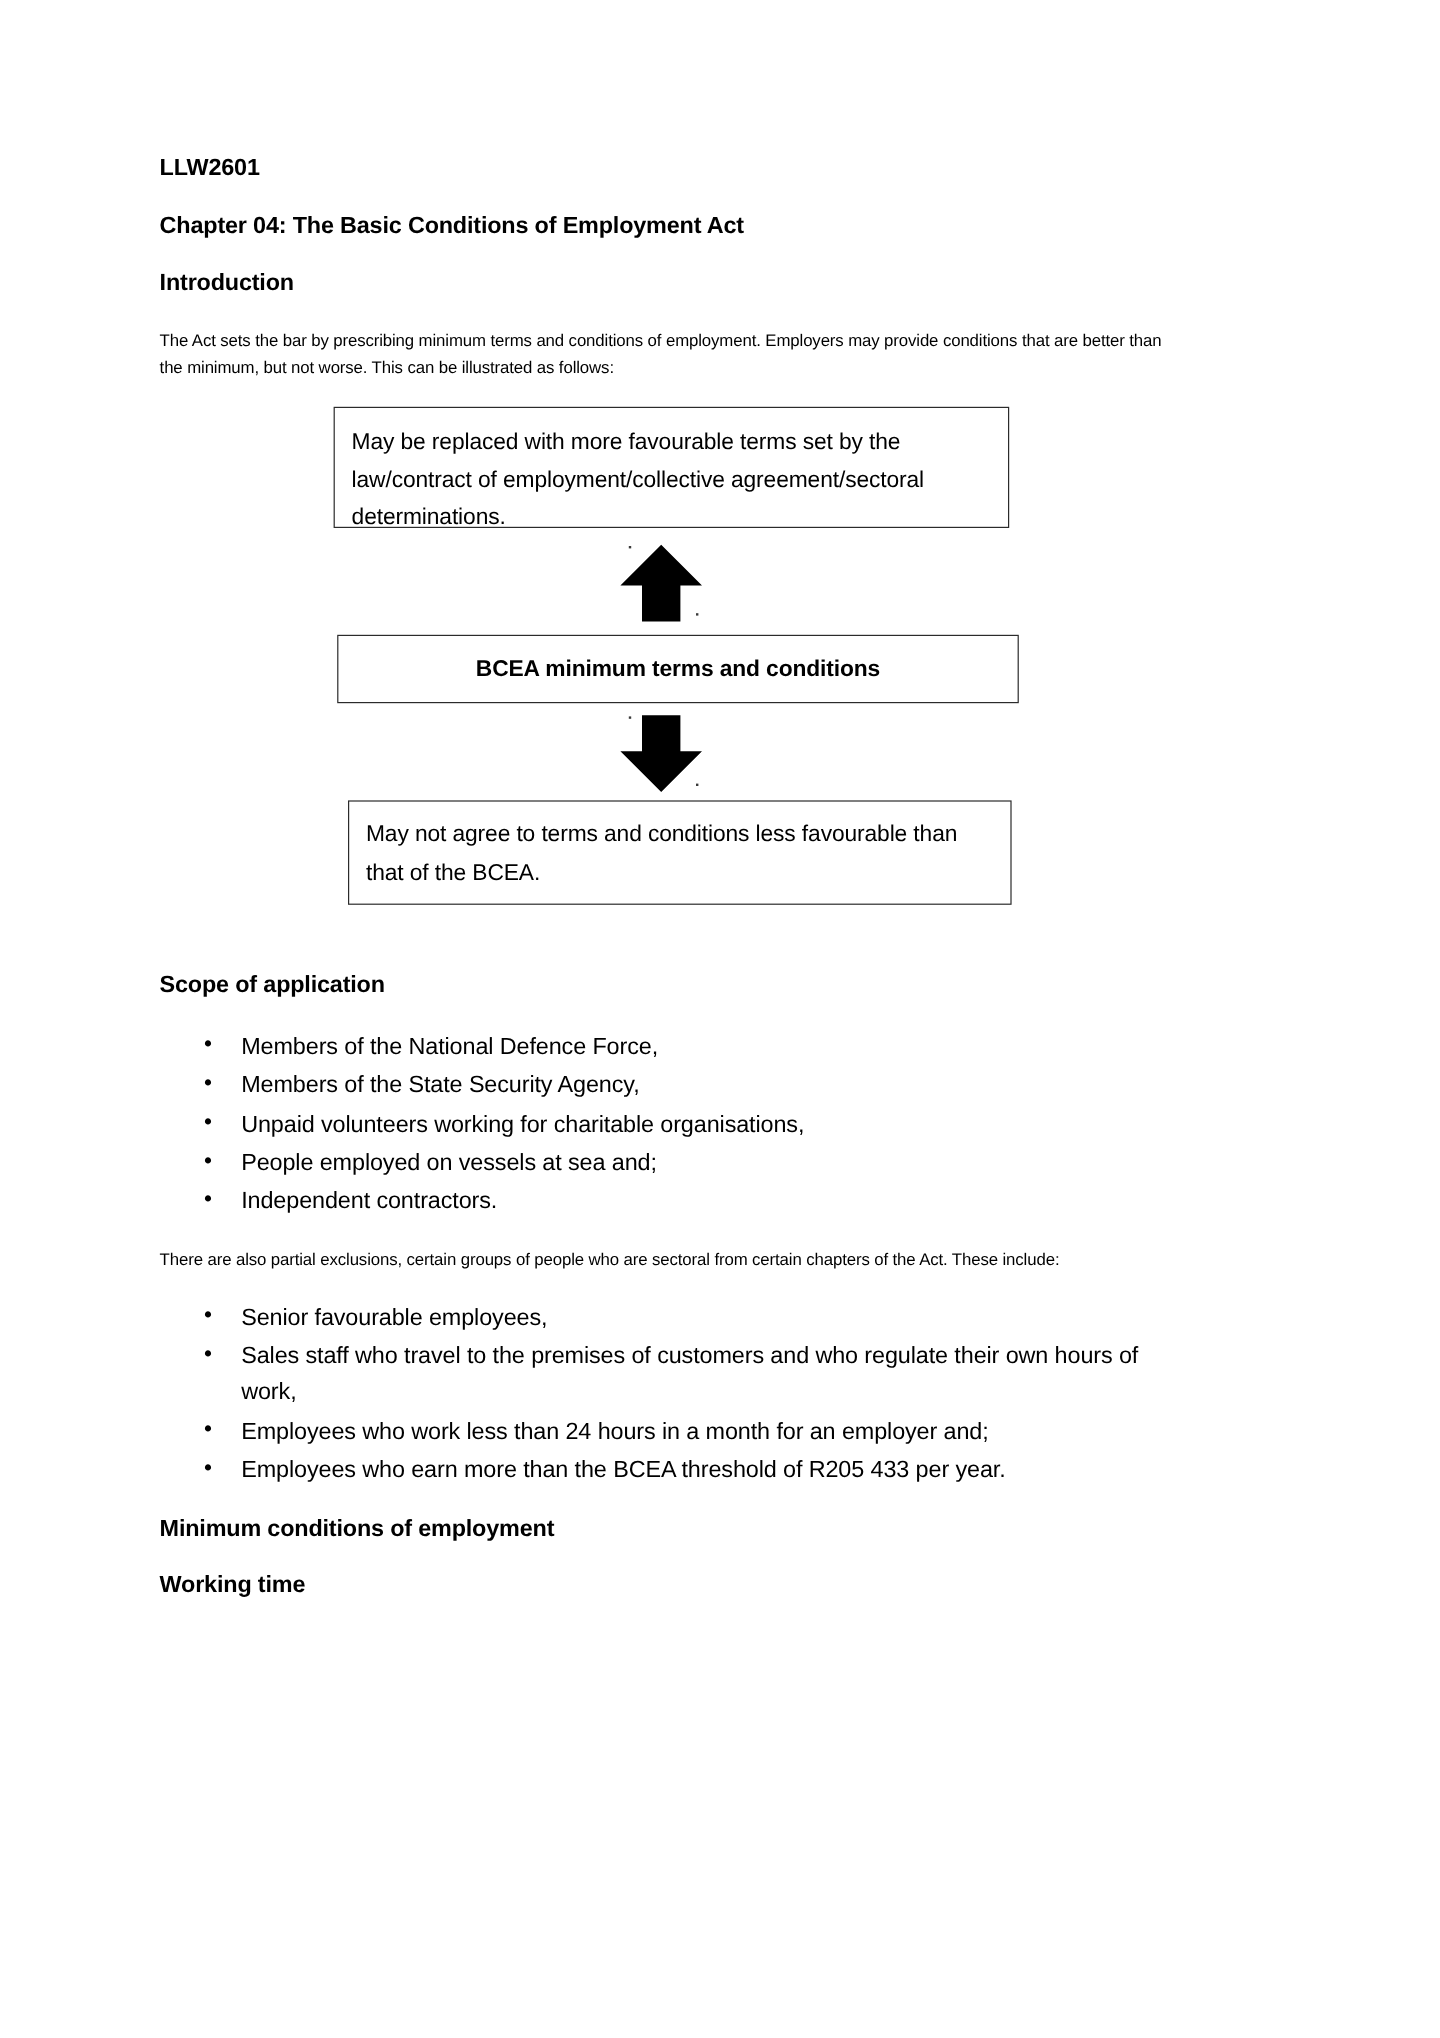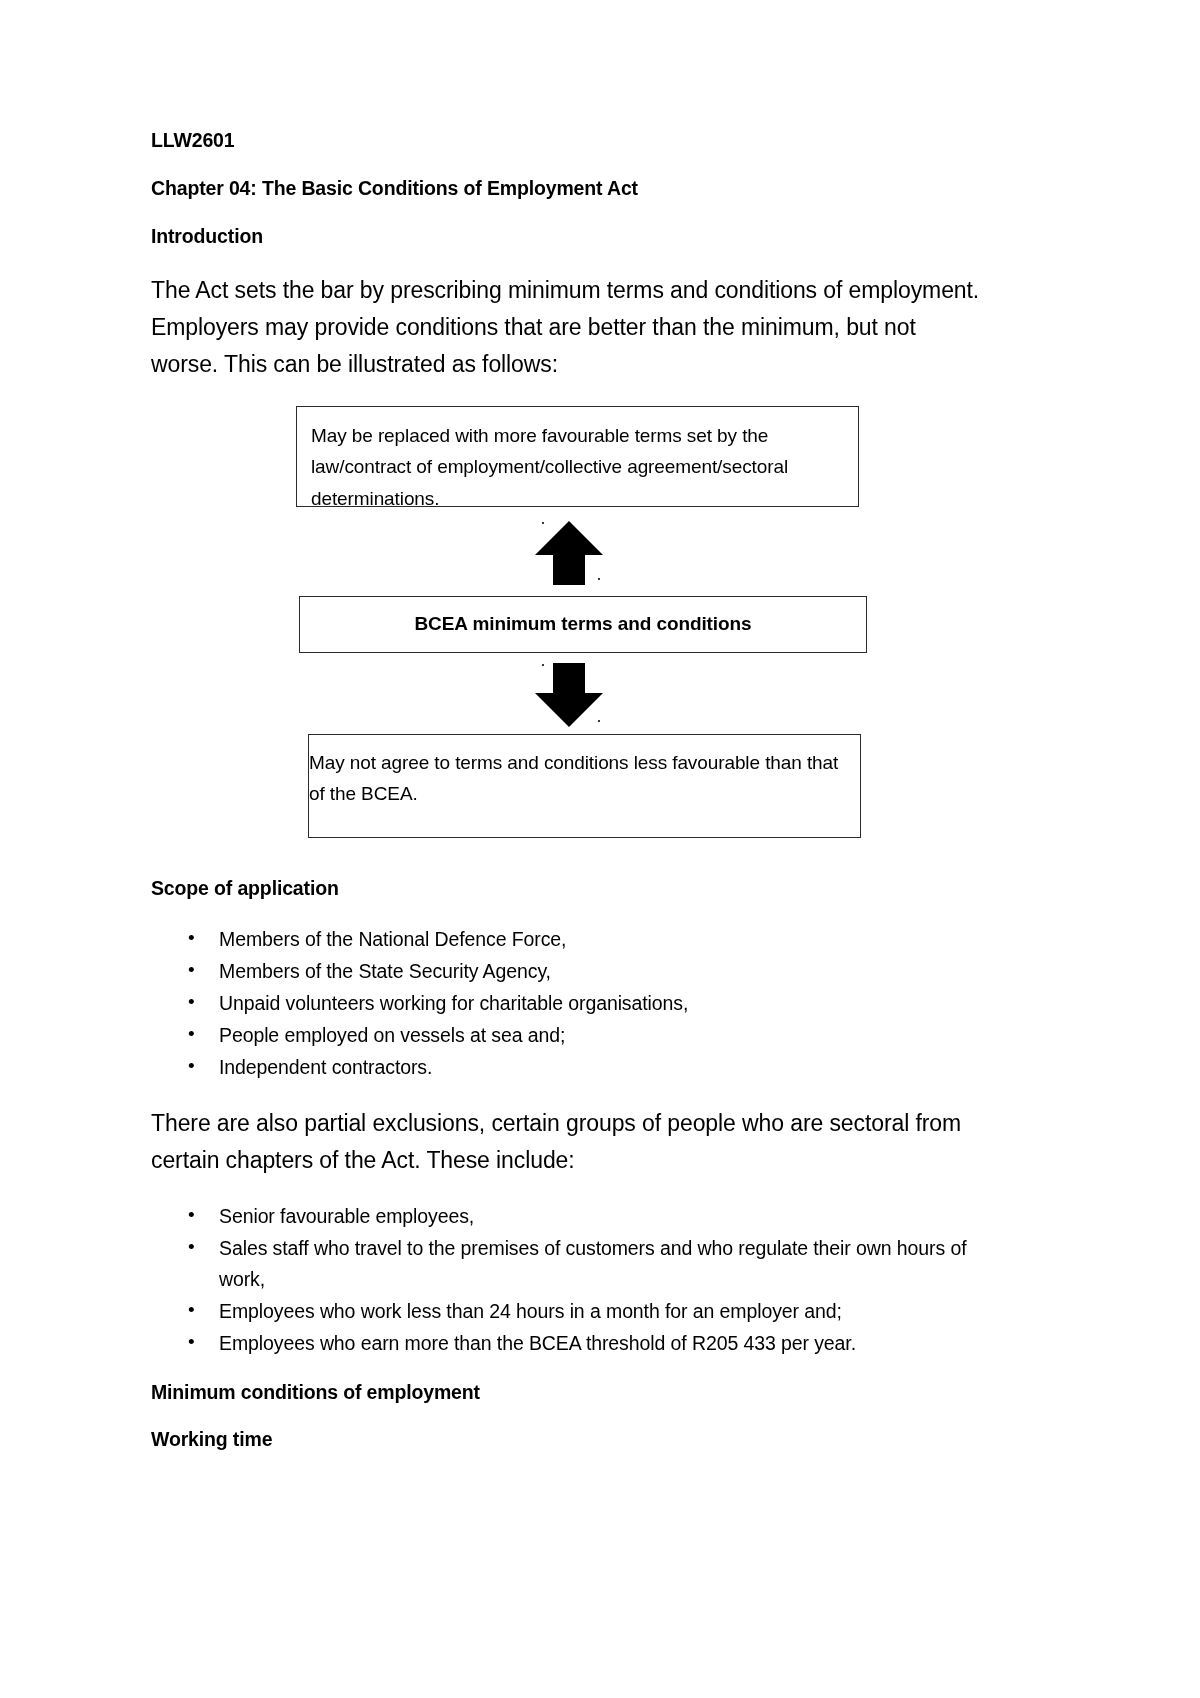--- a/index.html
+++ b/index.html
@@ -15,35 +15,34 @@
     position: relative;
     width: 1200px;
     height: 1698px;
     background: #ffffff;
     box-sizing: border-box;
     padding: 128px 136px 0 133px;
     overflow: hidden;
   }
   .doc {
     width: 836px;
-    margin-left: 18px;
   }
   p, h1, h2, h3, ul, li {
     margin: 0;
     padding: 0;
   }
   .heading {
     font-weight: bold;
     font-size: 19.5px;
     line-height: 1.28;
     letter-spacing: -0.15px;
     margin-bottom: 23px;
   }
   .para {
-    font-size: 23px;
+    font-size: 14px;
     line-height: 1.62;
     letter-spacing: -0.1px;
     margin-bottom: 22px;
     text-align: left;
   }
   
   .diagram {
     margin-top: 18px;
     margin-bottom: 52px;
     position: relative;
@@ -80,22 +79,22 @@
   }
   .box-mid .inner {
     font-weight: bold;
     font-size: 19px;
     text-align: center;
   }
   .box-bottom {
     left: 157px;
     top: 328px;
     width: 553px;
-    height: 104px;
-    padding: 12px 14px 0 0;
+    height: 87px;
+    padding: 12px 14px 0 14px;
   }
   .arrow {
     position: absolute;
     left: 0;
     width: 836px;
     display: flex;
     justify-content: center;
   }
   .arrow svg {
     display: block;

